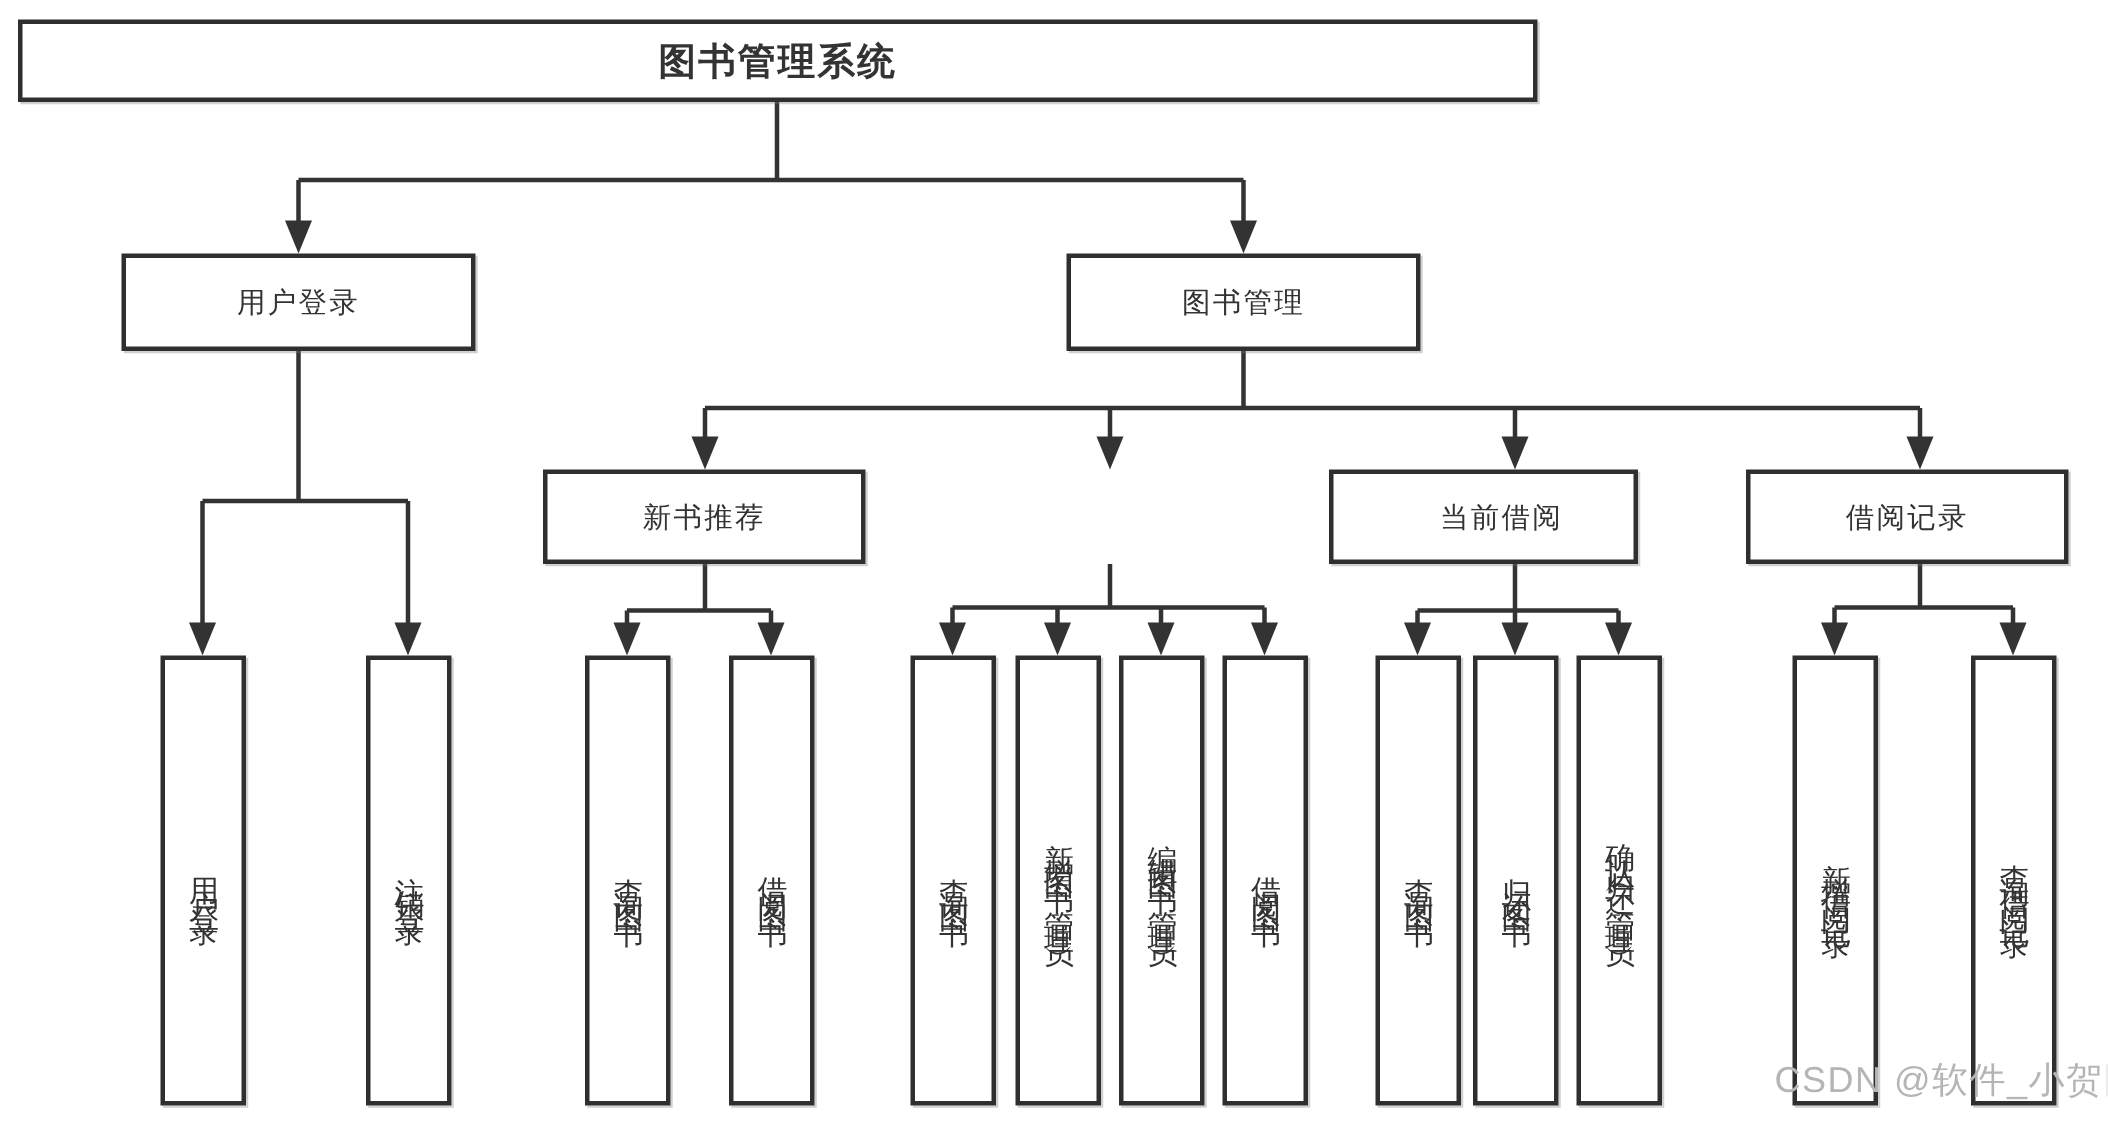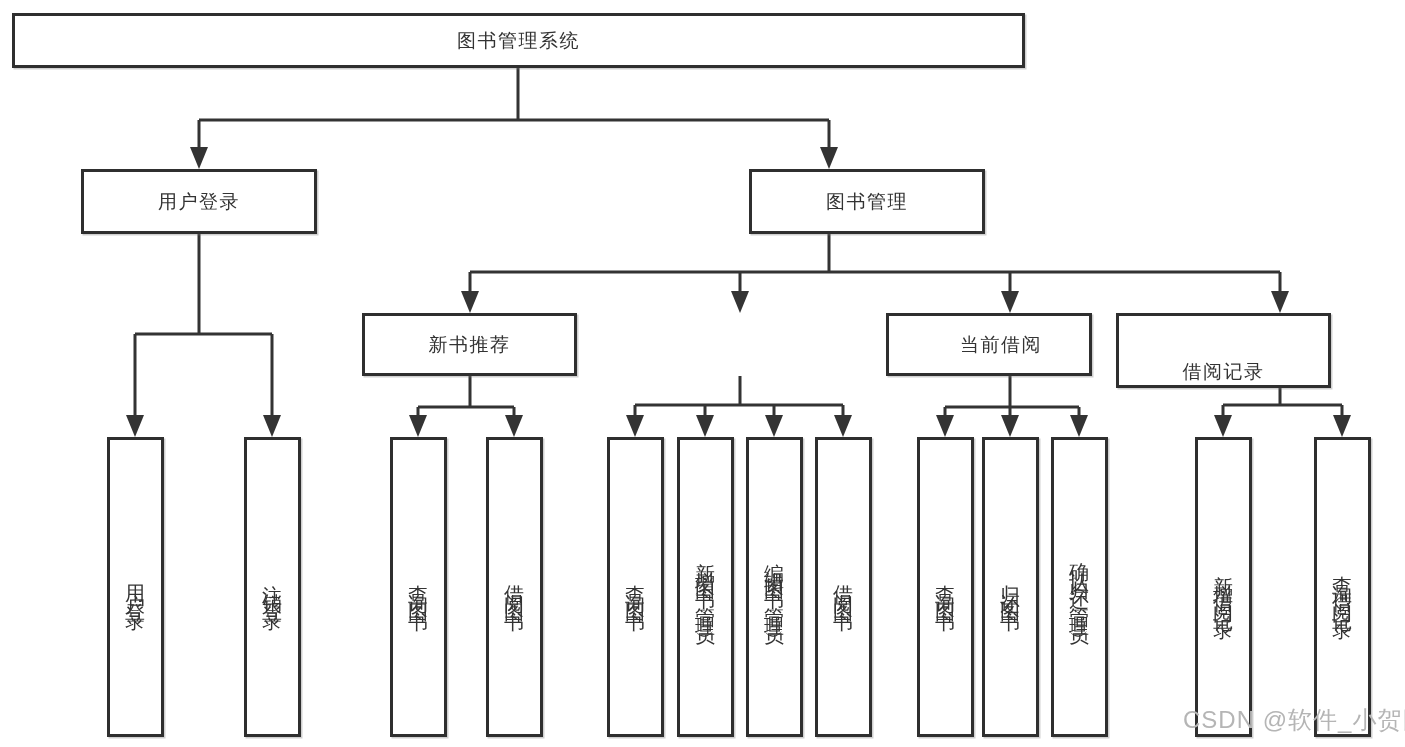--- a/index.html
+++ b/index.html
@@ -33,21 +33,22 @@
     justify-content: center;
     box-shadow: 1.5px 1.5px 0 rgba(120,120,120,0.35);
   }
   .hbox span {
     font-size: 19px;
     letter-spacing: 1.5px;
     color: #333333;
     white-space: nowrap;
   }
   .root-box span {
-    font-size: 19px;
+    font-size: 25px;
+    font-weight: bold;
   }
   .vbox span {
     writing-mode: vertical-rl;
     text-orientation: mixed;
     font-size: 20px;
     letter-spacing: 9px;
     color: #333333;
     line-height: 1;
   }
   #watermark {
@@ -106,31 +107,31 @@
     </g>
   </svg>
 
   <div class="node hbox root-box" style="left:12px; top:13px; width:1013px; height:55px;">
     <span>图书管理系统</span>
   </div>
 
   <div class="node hbox" style="left:81px; top:169px; width:236px; height:65px;">
     <span>用户登录</span>
   </div>
-  <div class="node hbox" style="left:711px; top:169px; width:236px; height:65px;margin-left:38px;">
+  <div class="node hbox" style="left:711px; top:169px; width:236px; height:65px;">
     <span>图书管理</span>
   </div>
 
   <div class="node hbox" style="left:362px; top:313px; width:215px; height:63px;font-family:Liberation Serif, serif;">
     <span>新书推荐</span>
   </div>
   <div class="node hbox" style="left:886px; top:313px; width:206px; height:63px;padding-left:24px;">
     <span>当前借阅</span>
   </div>
-  <div class="node hbox" style="left:1116px; top:313px; width:215px; height:75px;align-items:flex-end;">
+  <div class="node hbox" style="left:1164px; top:313px; width:215px; height:63px;">
     <span>借阅记录</span>
   </div>
 
   <div class="node vbox" style="left:107px; top:437px; width:57px; height:300px;">
     <span>用户登录</span>
   </div>
   <div class="node vbox" style="left:244px; top:437px; width:57px; height:300px;">
     <span>注销登录</span>
   </div>
 

